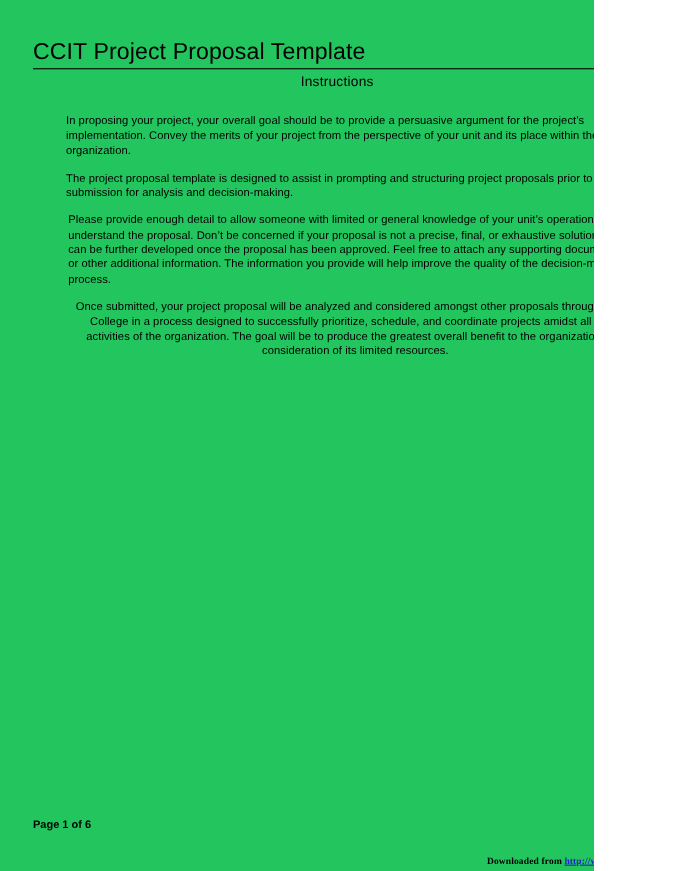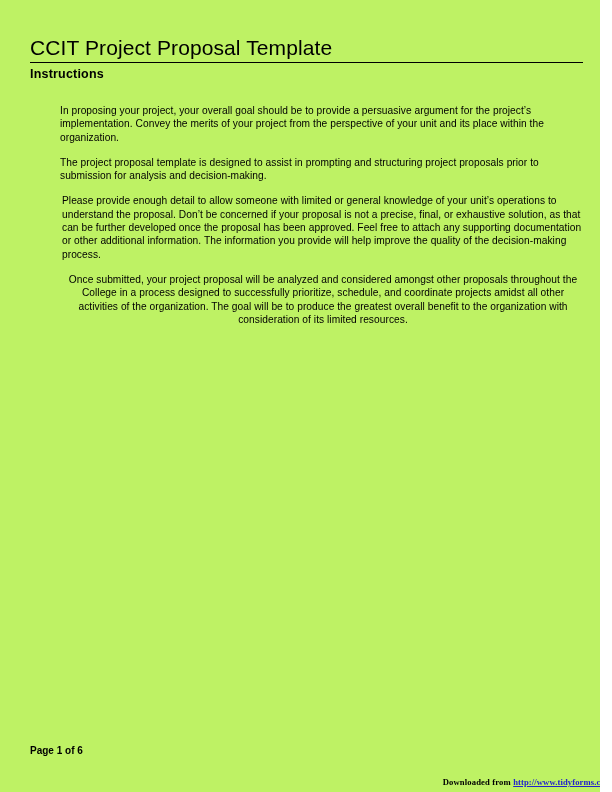--- a/index.html
+++ b/index.html
@@ -4,23 +4,23 @@
 <title>CCIT Project Proposal Template</title>
 <style>
   html, body {
     margin: 0;
     padding: 0;
     background: #ffffff;
   }
 
   .page {
     position: relative;
-    width: 600px;
+    width: 540px;
     height: 792px;
-    background: #bef264;
+    background: #22c55e;
     overflow: hidden;
     font-family: "Liberation Sans", sans-serif;
     color: #000000;
     -webkit-font-smoothing: none;
   }
 
   
   .header {
     position: absolute;
     left: 30px;
@@ -43,23 +43,23 @@
   .title-rule {
     width: 553px;
     height: 0;
     border-top: 1.4px solid #000000;
     margin: 0;
   }
 
   .section-heading {
     font-family: "Liberation Sans", sans-serif;
     font-size: 12.5px;
-    font-weight: bold;
+    font-weight: normal;
     line-height: 16px;
-    text-align: left;
+    text-align: center;
     color: #000000;
     margin: 3px 0 0 0;
     letter-spacing: 0.2px;
   }
 
   
   .body-copy {
     position: absolute;
     left: 60px;
     top: 104px;

